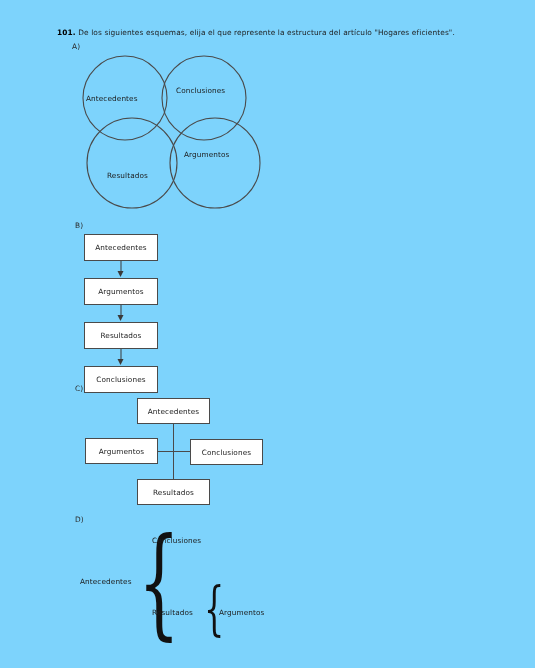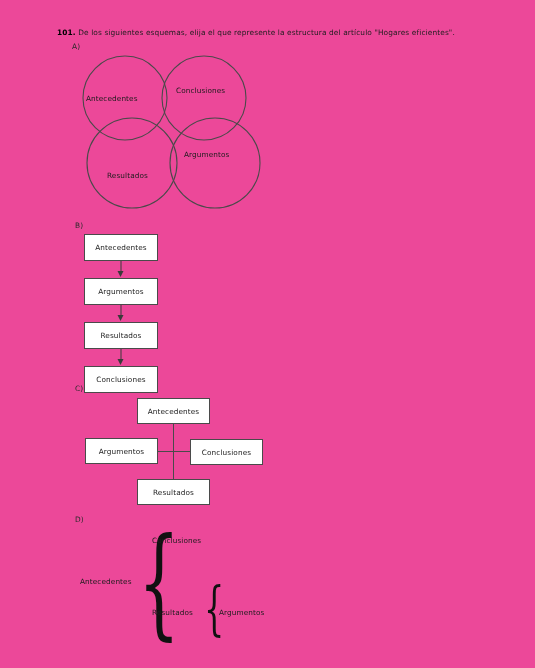--- a/index.html
+++ b/index.html
@@ -13,21 +13,21 @@
     height: 668px;
     position: relative;
     font-family: "DejaVu Sans", sans-serif;
     color: #1a1a1a;
     overflow: hidden;
   }
 
   .page {
     position: absolute;
     inset: 0;
-    background: #ec4899;
+    background: #7dd3fc;
   }
 
   
   .question-stem {
     position: absolute;
     left: 57px;
     top: 28px;
     width: 460px;
     font-size: 7.4px;
     line-height: 1.35;

